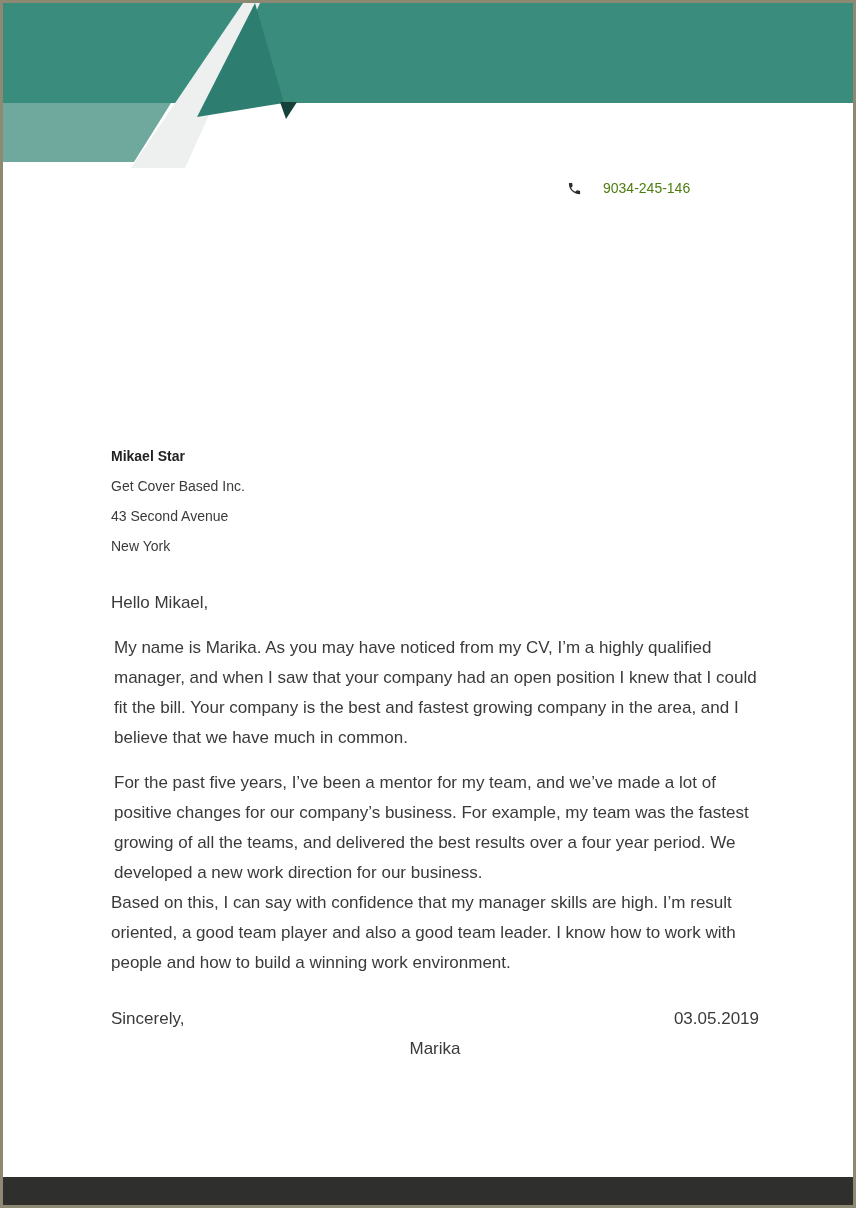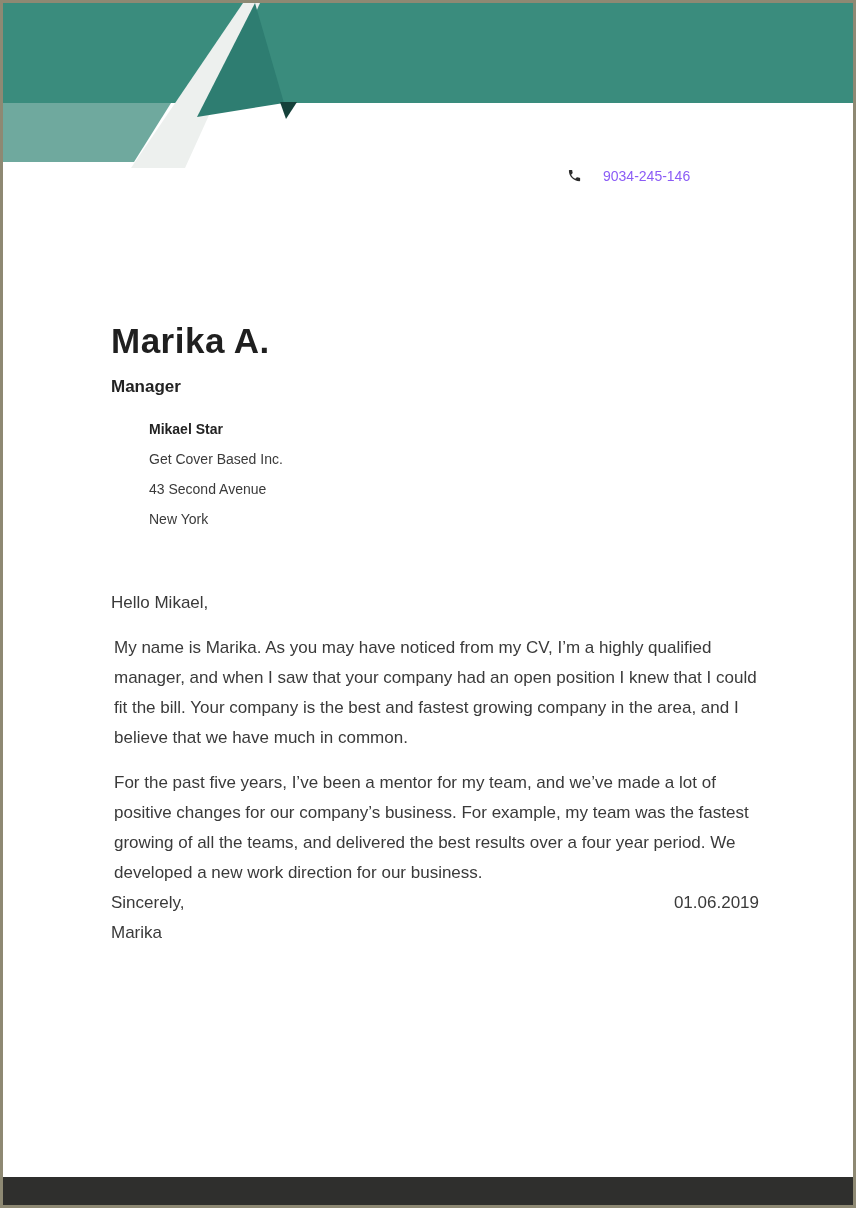--- a/index.html
+++ b/index.html
@@ -11,47 +11,47 @@
     background:#fff;
     overflow:hidden;
     font-family:"Liberation Sans",sans-serif;
     color:#3A3A3A;
   }
   .header-deco{position:absolute;top:0;left:0;display:block;}
   .contact{
     position:absolute;top:165px;left:564px;width:270px;
   }
   .contact-row{
-    display:flex;align-items:flex-start;height:40px;
-    font-size:14px;color:#8b5cf6;
+    display:flex;align-items:center;height:40px;
+    font-size:14px;color:#4d7c0f;
   }
   .contact-icon{width:36px;display:flex;align-items:center;}
   .contact-icon svg{display:block;}
   .identity{position:absolute;left:108px;top:316px;}
   .name{
     font-size:35px;line-height:44px;font-weight:800;
     color:#1F1F1F;letter-spacing:0.5px;
   }
   .job-title{
     margin-top:12px;font-size:17px;line-height:24px;
     font-weight:800;color:#222;
   }
-  .recipient{position:absolute;left:108px;top:411px;font-size:14px;line-height:30px;margin-left:38px;}
+  .recipient{position:absolute;left:108px;top:438px;font-size:14px;line-height:30px;}
   .recipient-name{font-weight:800;color:#222;}
   .body{
     position:absolute;left:108px;top:585px;width:648px;
     font-size:17px;line-height:30px;color:#3A3A3A;
   }
   .para{margin:15px 0 0 3px;}
   .para-cont{margin:0;}
   .greeting{margin:0;}
   .closing-row{
-    margin-top:0;display:flex;justify-content:space-between;
+    margin-top:26px;display:flex;justify-content:space-between;
   }
-  .signature{margin:0;}
+  .signature{margin:0;text-align:center;}
   .footer-bar{
     position:absolute;left:0;bottom:0;width:100%;height:28px;
     background:#2F2F2D;
   }
 </style>
 </head>
 <body>
 
 <div class="page">
 
@@ -67,38 +67,35 @@
     <div class="contact-row">
       <span class="contact-icon">
         <svg width="15" height="15" viewBox="0 0 24 24">
           <path fill="#2B2B2B" d="M6.62 10.79c1.44 2.83 3.76 5.14 6.59 6.59l2.2-2.2c.27-.27.67-.36 1.02-.24 1.12.37 2.33.57 3.57.57.55 0 1 .45 1 1V20c0 .55-.45 1-1 1-9.39 0-17-7.61-17-17 0-.55.45-1 1-1h3.5c.55 0 1 .45 1 1 0 1.25.2 2.45.57 3.57.11.35.03.74-.25 1.02l-2.2 2.2z"></path>
         </svg>
       </span>
       <span>9034-245-146</span>
     </div>
   </div>
 
-  <div class="identity">
-    <div class="name">Marika A.</div>
-    <div class="job-title">Manager</div>
-  </div>
 
   <div class="recipient">
     <div class="recipient-name">Mikael Star</div>
     <div>Get Cover Based Inc.</div>
     <div>43 Second Avenue</div>
     <div>New York</div>
   </div>
 
   <div class="body">
     <p class="greeting">Hello Mikael,</p>
     <p class="para">My name is Marika. As you may have noticed from my CV, I’m a highly qualified manager, and when I saw that your company had an open position I knew that I could fit the bill. Your company is the best and fastest growing company in the area, and I believe that we have much in common.</p>
     <p class="para">For the past five years, I’ve been a mentor for my team, and we’ve made a lot of positive changes for our company’s business. For example, my team was the fastest growing of all the teams, and delivered the best results over a four year period. We developed a new work direction for our business.</p>
+    <p class="para-cont">Based on this, I can say with confidence that my manager skills are high. I’m result oriented, a good team player and also a good team leader. I know how to work with people and how to build a winning work environment.</p>
     <div class="closing-row">
       <span>Sincerely,</span>
-      <span>01.06.2019</span>
+      <span>03.05.2019</span>
     </div>
     <p class="signature">Marika</p>
   </div>
 
   <div class="footer-bar"></div>
 
 </div>
 
 </body></html>

